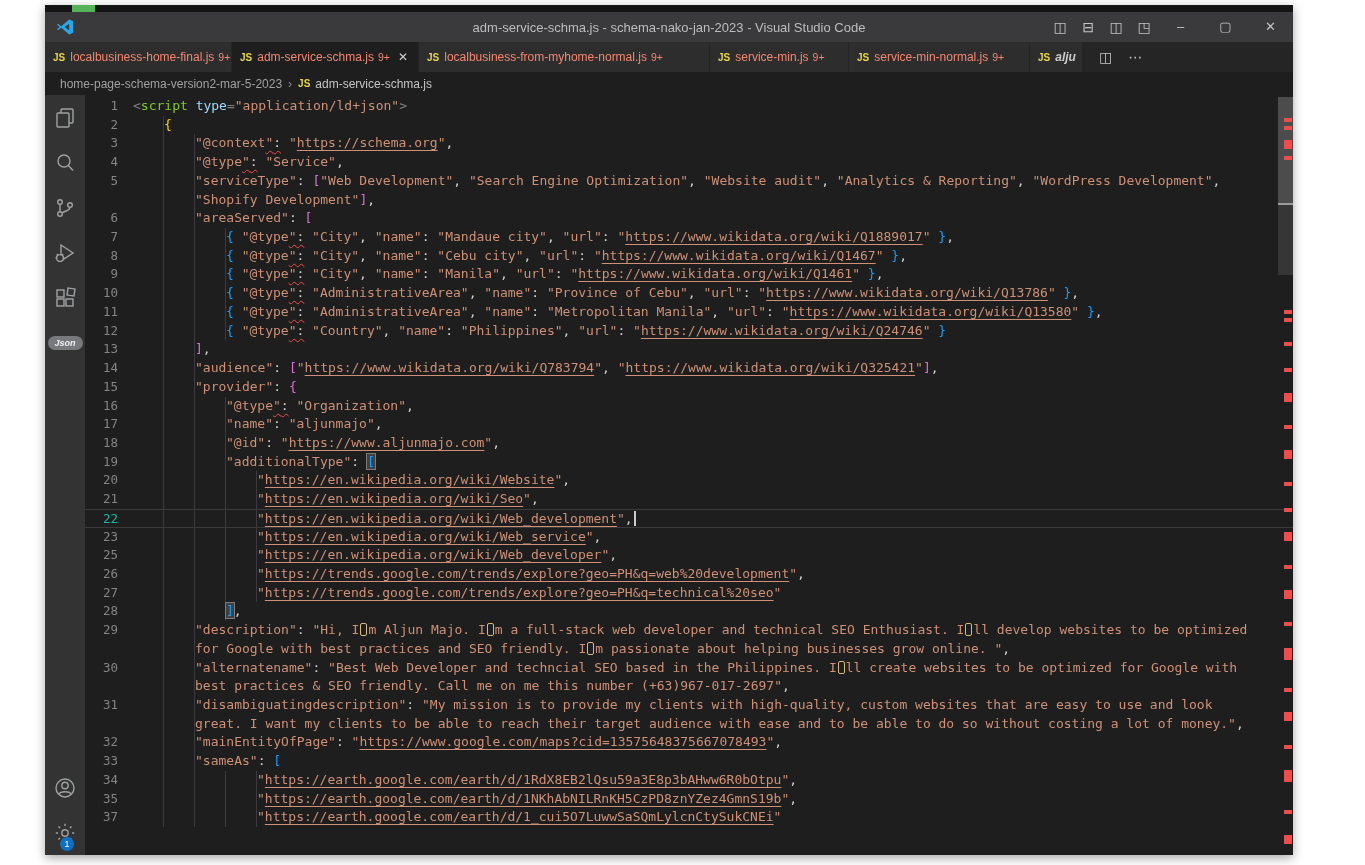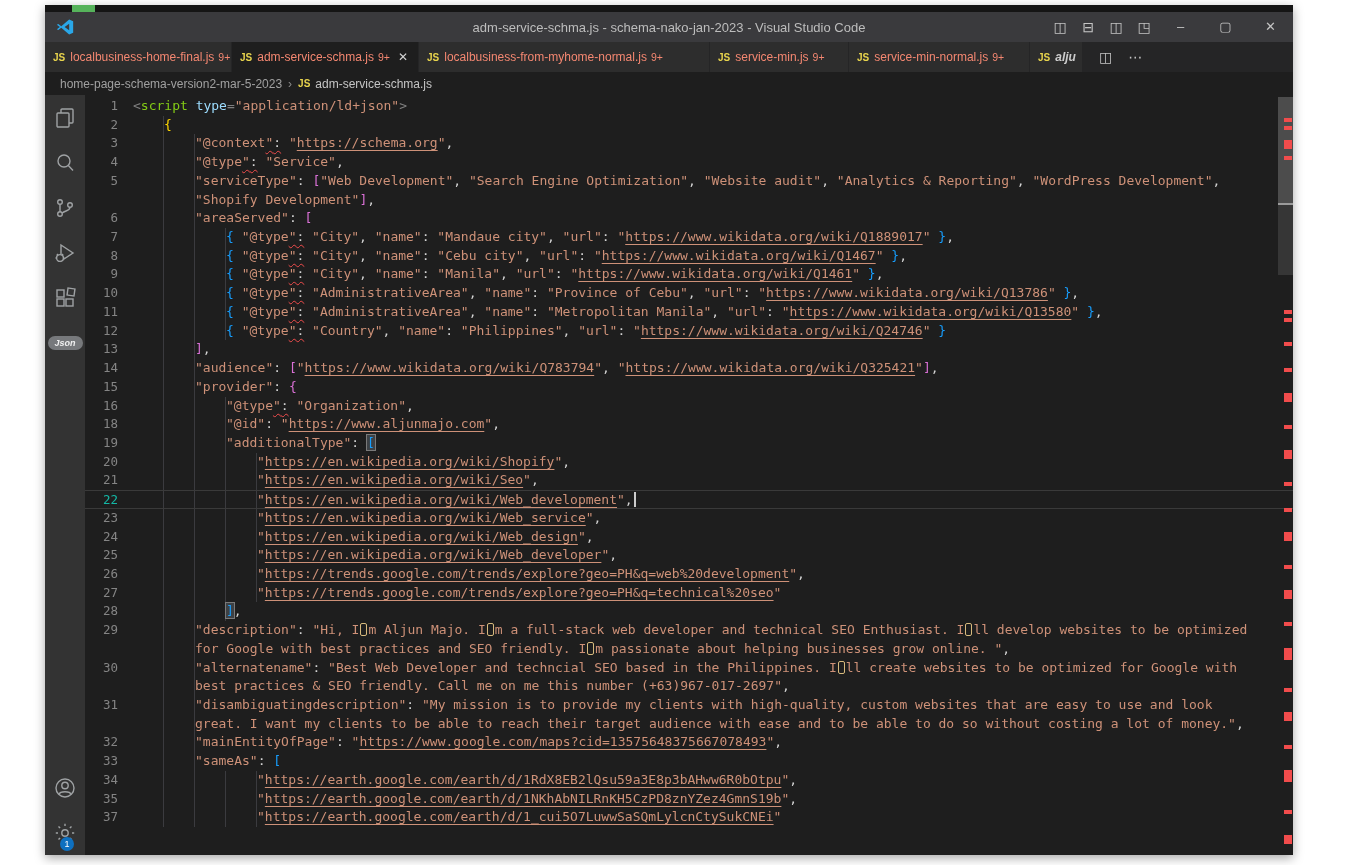--- a/index.html
+++ b/index.html
@@ -212,27 +212,27 @@
             <div class="row"><span class="lnum">7</span><span class="lgap"></span><span class="ind" style="width: 93px;"></span><span class="code"><span class="b">{</span><span class="p"> </span><span class="s">"@type</span><span class="s q">"</span><span class="p q">:</span><span class="p"> </span><span class="s">"City"</span><span class="p">, </span><span class="s">"name"</span><span class="p">: </span><span class="s">"Mandaue city"</span><span class="p">, </span><span class="s">"url"</span><span class="p">: </span><span class="s">"</span><span class="u">https://www.wikidata.org/wiki/Q1889017</span><span class="s">"</span><span class="p"> </span><span class="b">}</span><span class="p">,</span></span></div>
             <div class="row"><span class="lnum">8</span><span class="lgap"></span><span class="ind" style="width: 93px;"></span><span class="code"><span class="b">{</span><span class="p"> </span><span class="s">"@type</span><span class="s q">"</span><span class="p q">:</span><span class="p"> </span><span class="s">"City"</span><span class="p">, </span><span class="s">"name"</span><span class="p">: </span><span class="s">"Cebu city"</span><span class="p">, </span><span class="s">"url"</span><span class="p">: </span><span class="s">"</span><span class="u">https://www.wikidata.org/wiki/Q1467</span><span class="s">"</span><span class="p"> </span><span class="b">}</span><span class="p">,</span></span></div>
             <div class="row"><span class="lnum">9</span><span class="lgap"></span><span class="ind" style="width: 93px;"></span><span class="code"><span class="b">{</span><span class="p"> </span><span class="s">"@type</span><span class="s q">"</span><span class="p q">:</span><span class="p"> </span><span class="s">"City"</span><span class="p">, </span><span class="s">"name"</span><span class="p">: </span><span class="s">"Manila"</span><span class="p">, </span><span class="s">"url"</span><span class="p">: </span><span class="s">"</span><span class="u">https://www.wikidata.org/wiki/Q1461</span><span class="s">"</span><span class="p"> </span><span class="b">}</span><span class="p">,</span></span></div>
             <div class="row"><span class="lnum">10</span><span class="lgap"></span><span class="ind" style="width: 93px;"></span><span class="code"><span class="b">{</span><span class="p"> </span><span class="s">"@type</span><span class="s q">"</span><span class="p q">:</span><span class="p"> </span><span class="s">"AdministrativeArea"</span><span class="p">, </span><span class="s">"name"</span><span class="p">: </span><span class="s">"Province of Cebu"</span><span class="p">, </span><span class="s">"url"</span><span class="p">: </span><span class="s">"</span><span class="u">https://www.wikidata.org/wiki/Q13786</span><span class="s">"</span><span class="p"> </span><span class="b">}</span><span class="p">,</span></span></div>
             <div class="row"><span class="lnum">11</span><span class="lgap"></span><span class="ind" style="width: 93px;"></span><span class="code"><span class="b">{</span><span class="p"> </span><span class="s">"@type</span><span class="s q">"</span><span class="p q">:</span><span class="p"> </span><span class="s">"AdministrativeArea"</span><span class="p">, </span><span class="s">"name"</span><span class="p">: </span><span class="s">"Metropolitan Manila"</span><span class="p">, </span><span class="s">"url"</span><span class="p">: </span><span class="s">"</span><span class="u">https://www.wikidata.org/wiki/Q13580</span><span class="s">"</span><span class="p"> </span><span class="b">}</span><span class="p">,</span></span></div>
             <div class="row"><span class="lnum">12</span><span class="lgap"></span><span class="ind" style="width: 93px;"></span><span class="code"><span class="b">{</span><span class="p"> </span><span class="s">"@type</span><span class="s q">"</span><span class="p q">:</span><span class="p"> </span><span class="s">"Country"</span><span class="p">, </span><span class="s">"name"</span><span class="p">: </span><span class="s">"Philippines"</span><span class="p">, </span><span class="s">"url"</span><span class="p">: </span><span class="s">"</span><span class="u">https://www.wikidata.org/wiki/Q24746</span><span class="s">"</span><span class="p"> </span><span class="b">}</span></span></div>
             <div class="row"><span class="lnum">13</span><span class="lgap"></span><span class="ind" style="width: 62px;"></span><span class="code"><span class="k">]</span><span class="p">,</span></span></div>
             <div class="row"><span class="lnum">14</span><span class="lgap"></span><span class="ind" style="width: 62px;"></span><span class="code"><span class="s">"audience"</span><span class="p">: </span><span class="k">[</span><span class="s">"</span><span class="u">https://www.wikidata.org/wiki/Q783794</span><span class="s">"</span><span class="p">, </span><span class="s">"</span><span class="u">https://www.wikidata.org/wiki/Q325421</span><span class="s">"</span><span class="k">]</span><span class="p">,</span></span></div>
             <div class="row"><span class="lnum">15</span><span class="lgap"></span><span class="ind" style="width: 62px;"></span><span class="code"><span class="s">"provider"</span><span class="p">: </span><span class="k">{</span></span></div>
             <div class="row"><span class="lnum">16</span><span class="lgap"></span><span class="ind" style="width: 93px;"></span><span class="code"><span class="s">"@type</span><span class="s q">"</span><span class="p q">:</span><span class="p"> </span><span class="s">"Organization"</span><span class="p">,</span></span></div>
+            <div class="row"><span class="lnum">17</span><span class="lgap"></span><span class="ind" style="width: 93px;"></span><span class="code"><span class="s">"name"</span><span class="p">: </span><span class="s">"aljunmajo"</span><span class="p">,</span></span></div>
             <div class="row"><span class="lnum">18</span><span class="lgap"></span><span class="ind" style="width: 93px;"></span><span class="code"><span class="s">"@id"</span><span class="p">: </span><span class="s">"</span><span class="u">https://www.aljunmajo.com</span><span class="s">"</span><span class="p">,</span></span></div>
             <div class="row"><span class="lnum">19</span><span class="lgap"></span><span class="ind" style="width: 93px;"></span><span class="code"><span class="s">"additionalType"</span><span class="p">: </span><span class="m">[</span></span></div>
-            <div class="row"><span class="lnum">20</span><span class="lgap"></span><span class="ind" style="width: 124px;"></span><span class="code"><span class="s">"</span><span class="u">https://en.wikipedia.org/wiki/Shopify</span><span class="s">"</span><span class="p">,</span></span></div>
+            <div class="row"><span class="lnum">20</span><span class="lgap"></span><span class="ind" style="width: 124px;"></span><span class="code"><span class="s">"</span><span class="u">https://en.wikipedia.org/wiki/Website</span><span class="s">"</span><span class="p">,</span></span></div>
             <div class="row"><span class="lnum">21</span><span class="lgap"></span><span class="ind" style="width: 124px;"></span><span class="code"><span class="s">"</span><span class="u">https://en.wikipedia.org/wiki/Seo</span><span class="s">"</span><span class="p">,</span></span></div>
             <div class="row cur"><span class="lnum">22</span><span class="lgap"></span><span class="ind" style="width: 124px;"></span><span class="code"><span class="s">"</span><span class="u">https://en.wikipedia.org/wiki/Web_development</span><span class="s">"</span><span class="p">,</span><span class="cursor"></span></span></div>
             <div class="row"><span class="lnum">23</span><span class="lgap"></span><span class="ind" style="width: 124px;"></span><span class="code"><span class="s">"</span><span class="u">https://en.wikipedia.org/wiki/Web_service</span><span class="s">"</span><span class="p">,</span></span></div>
-            <div class="row"><span class="lnum">24</span><span class="lgap"></span><span class="ind" style="width: 124px;"></span><span class="code"><span class="s">"</span><span class="u">https://en.wikipedia.org/wiki/Web_design</span><span class="s">"</span><span class="p">,</span></span></div>
             <div class="row"><span class="lnum">25</span><span class="lgap"></span><span class="ind" style="width: 124px;"></span><span class="code"><span class="s">"</span><span class="u">https://en.wikipedia.org/wiki/Web_developer</span><span class="s">"</span><span class="p">,</span></span></div>
             <div class="row"><span class="lnum">26</span><span class="lgap"></span><span class="ind" style="width: 124px;"></span><span class="code"><span class="s">"</span><span class="u">https://trends.google.com/trends/explore?geo=PH&amp;q=web%20development</span><span class="s">"</span><span class="p">,</span></span></div>
             <div class="row"><span class="lnum">27</span><span class="lgap"></span><span class="ind" style="width: 124px;"></span><span class="code"><span class="s">"</span><span class="u">https://trends.google.com/trends/explore?geo=PH&amp;q=technical%20seo</span><span class="s">"</span></span></div>
             <div class="row"><span class="lnum">28</span><span class="lgap"></span><span class="ind" style="width: 93px;"></span><span class="code"><span class="m">]</span><span class="p">,</span></span></div>
             <div class="row"><span class="lnum">29</span><span class="lgap"></span><span class="ind" style="width: 62px;"></span><span class="code"><span class="s">"description"</span><span class="p">: </span><span class="s">"Hi, I</span><span class="x"></span><span class="s">m Aljun Majo. I</span><span class="x"></span><span class="s">m a full-stack web developer and technical SEO Enthusiast. I</span><span class="x"></span><span class="s">ll develop websites to be optimized</span></span></div>
             <div class="row"><span class="lnum"></span><span class="lgap"></span><span class="ind" style="width: 62px;"></span><span class="code"><span class="s">for Google with best practices and SEO friendly. I</span><span class="x"></span><span class="s">m passionate about helping businesses grow online. "</span><span class="p">,</span></span></div>
             <div class="row"><span class="lnum">30</span><span class="lgap"></span><span class="ind" style="width: 62px;"></span><span class="code"><span class="s">"alternatename"</span><span class="p">: </span><span class="s">"Best Web Developer and techncial SEO based in the Philippines. I</span><span class="x"></span><span class="s">ll create websites to be optimized for Google with</span></span></div>
             <div class="row"><span class="lnum"></span><span class="lgap"></span><span class="ind" style="width: 62px;"></span><span class="code"><span class="s">best practices &amp; SEO friendly. Call me on me this number (+63)967-017-2697"</span><span class="p">,</span></span></div>
             <div class="row"><span class="lnum">31</span><span class="lgap"></span><span class="ind" style="width: 62px;"></span><span class="code"><span class="s">"disambiguatingdescription"</span><span class="p">: </span><span class="s">"My mission is to provide my clients with high-quality, custom websites that are easy to use and look</span></span></div>
             <div class="row"><span class="lnum"></span><span class="lgap"></span><span class="ind" style="width: 62px;"></span><span class="code"><span class="s">great. I want my clients to be able to reach their target audience with ease and to be able to do so without costing a lot of money."</span><span class="p">,</span></span></div>

